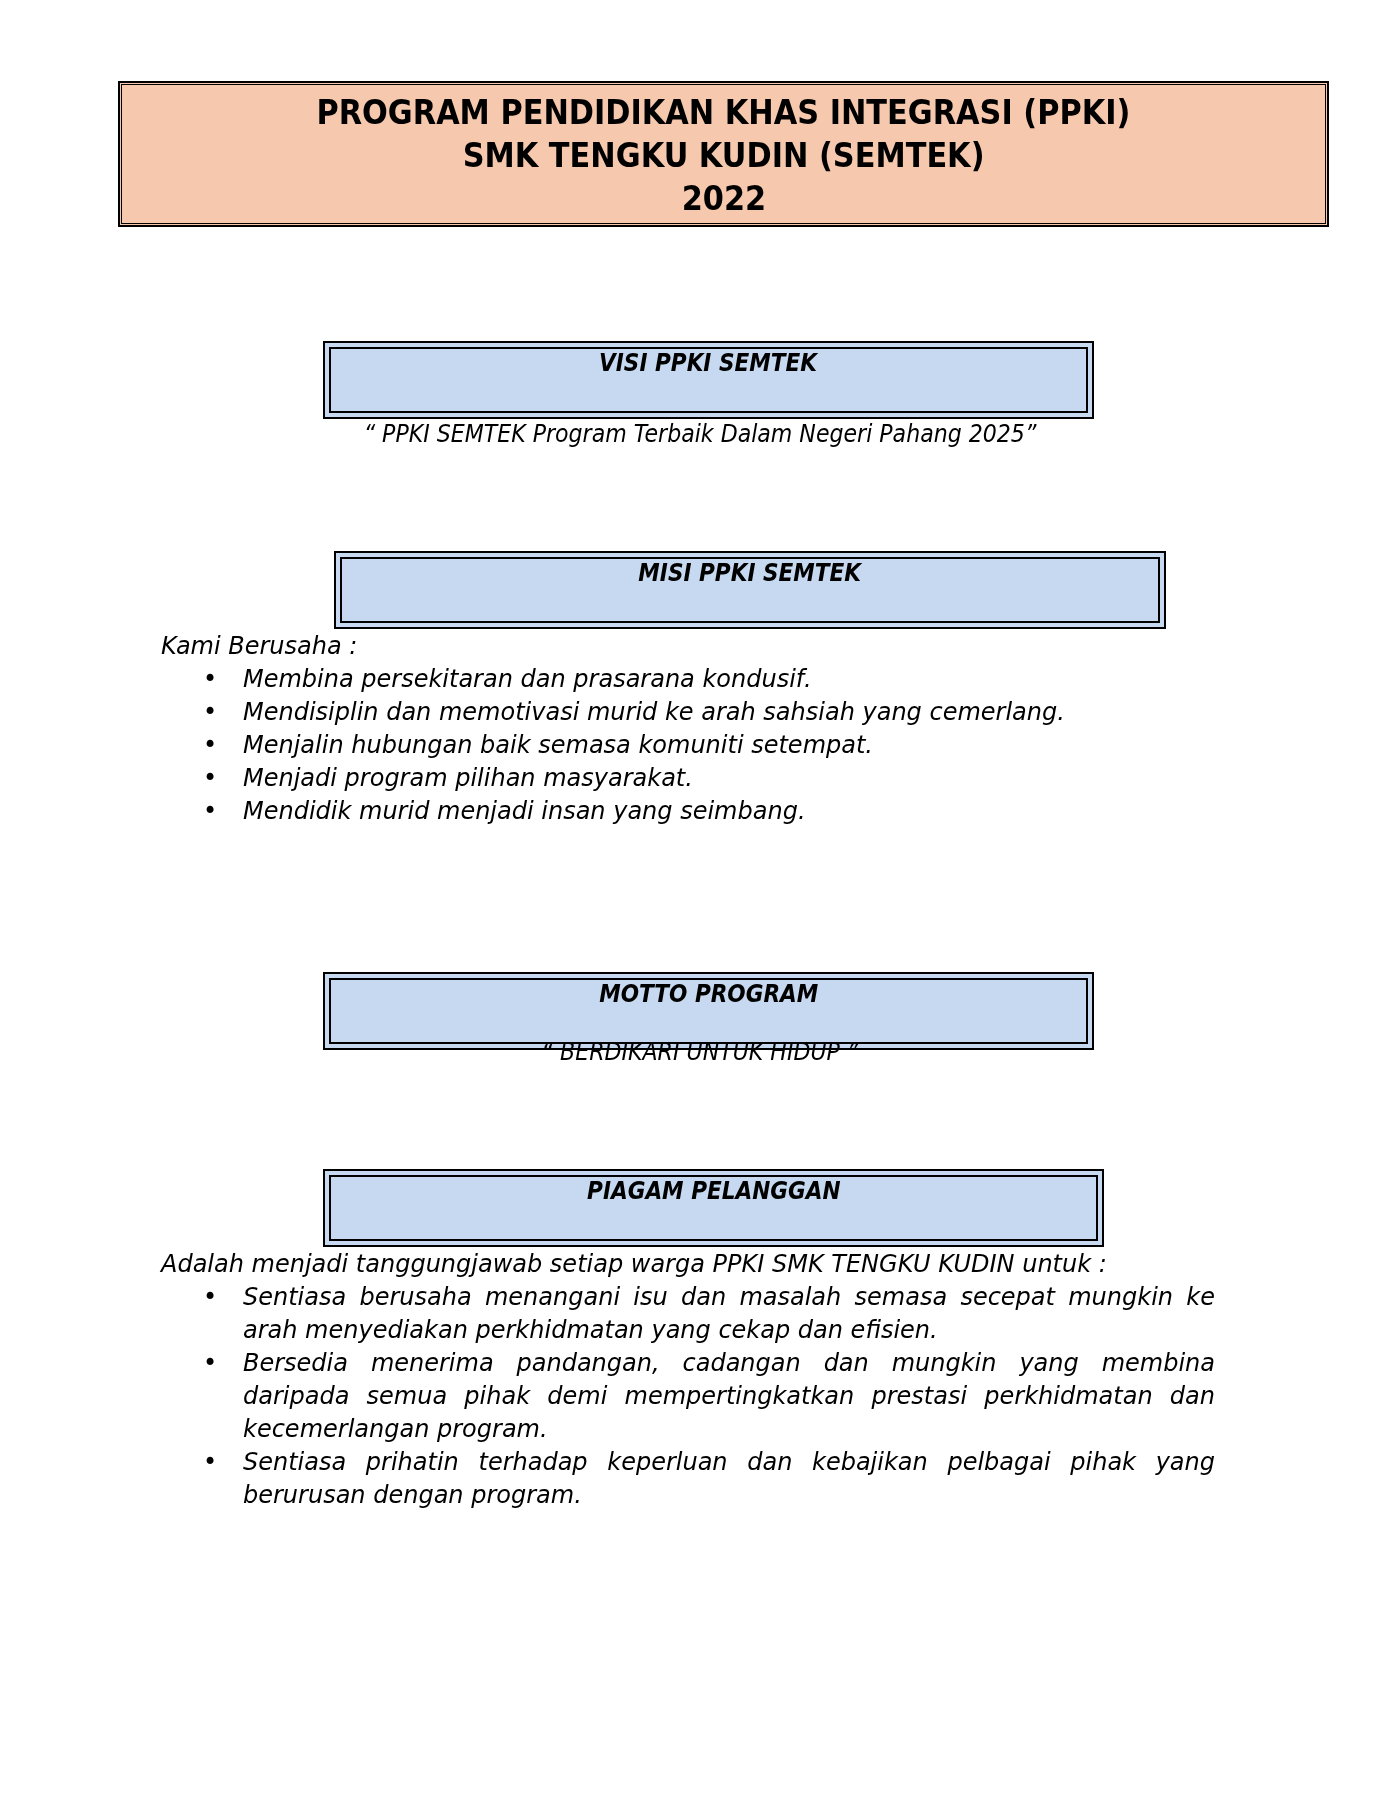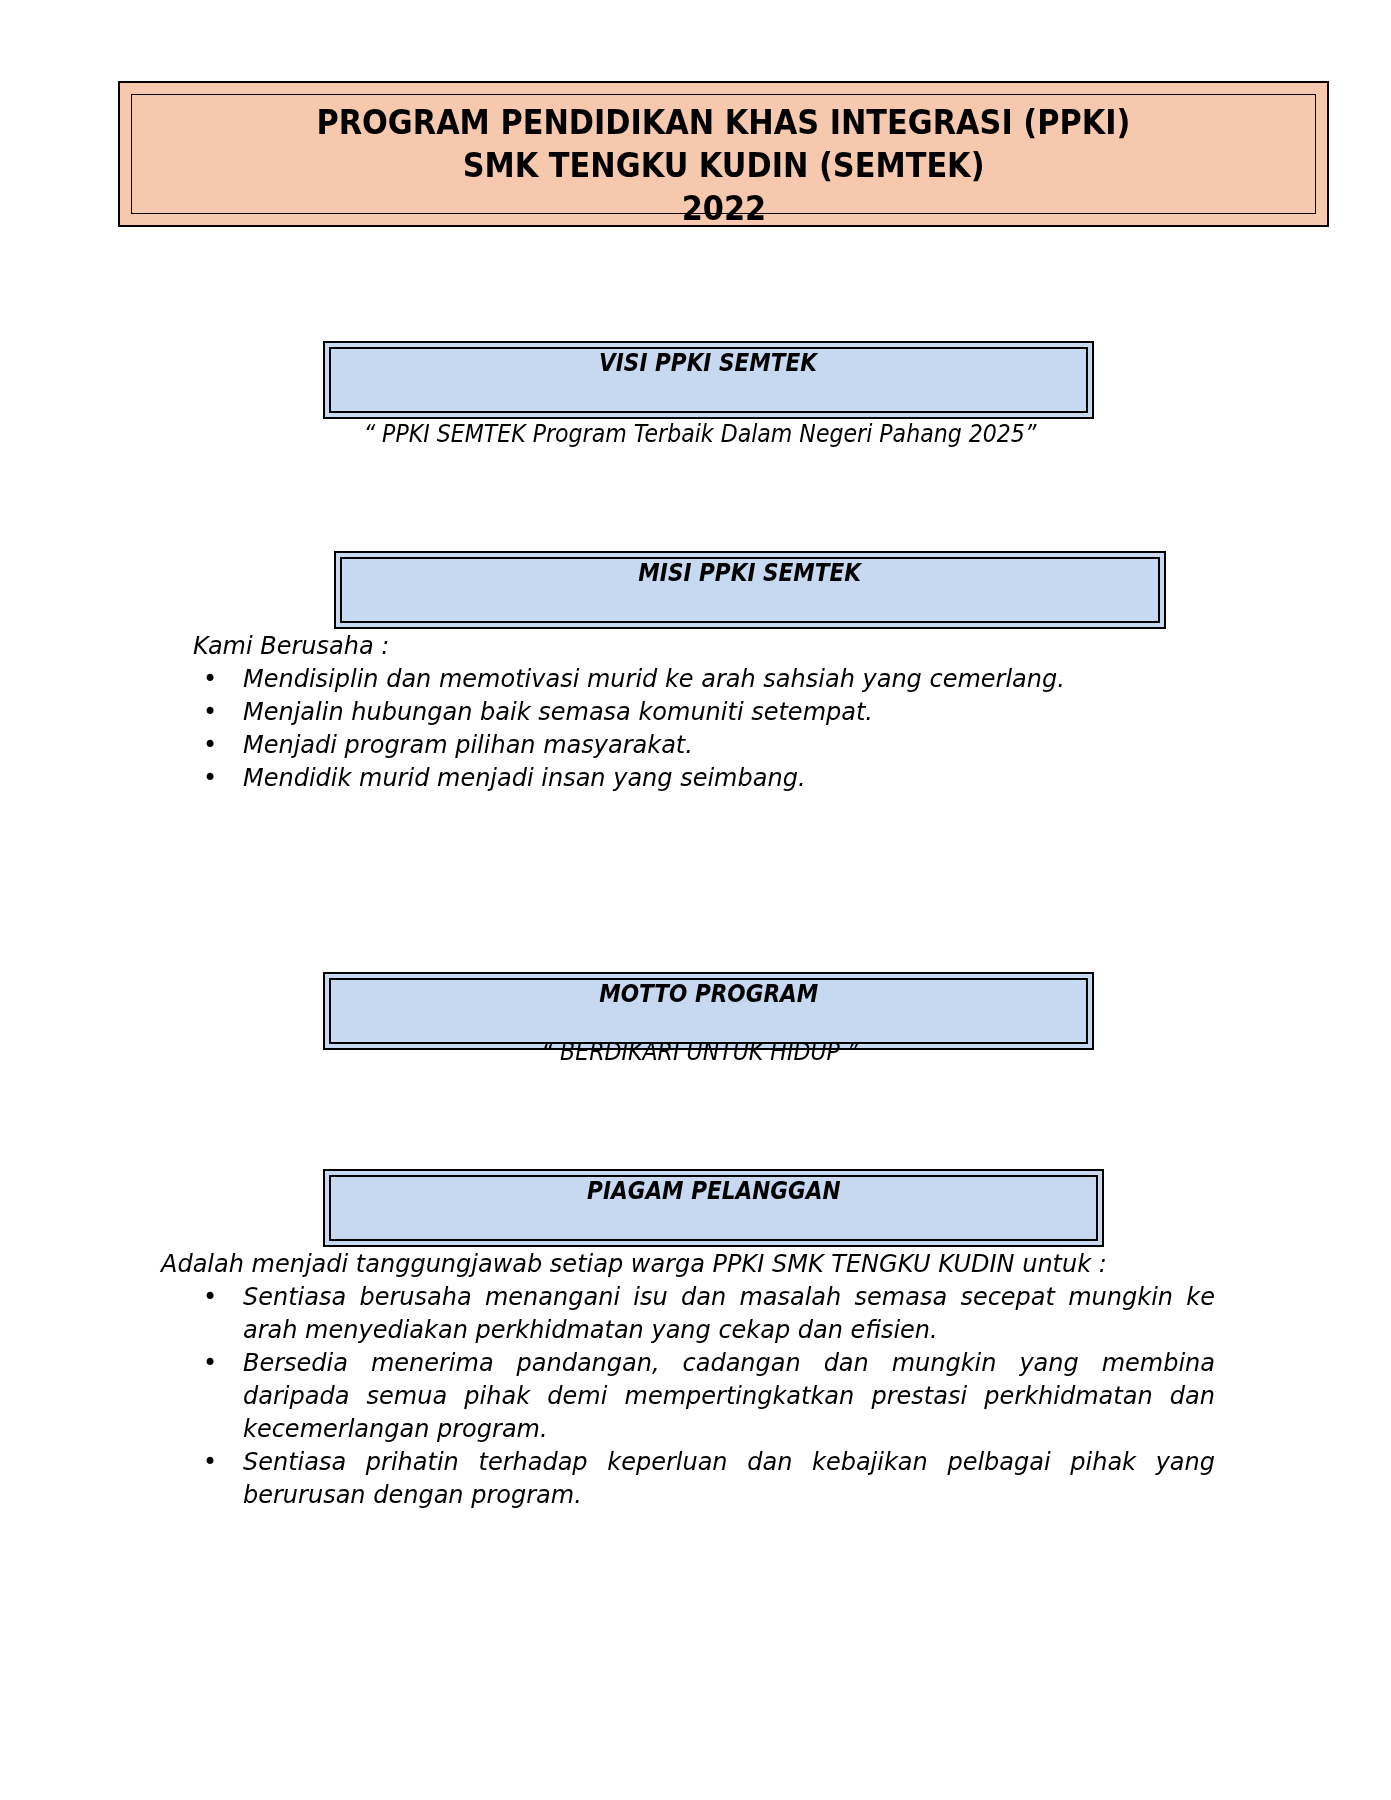--- a/index.html
+++ b/index.html
@@ -1,20 +1,20 @@
 <!DOCTYPE html>
 <html><head>
 <meta charset="utf-8">
 <style>
   html, body { margin:0; padding:0; background:#ffffff; }
   body { width:1391px; height:1800px; position:relative; overflow:hidden;
          font-family:"DejaVu Sans", sans-serif; color:#000; }
   .abs { position:absolute; }
   .title-box { left:118px; top:81px; width:1211px; height:146px; box-sizing:border-box;
-    border:2px solid #000; background:#f6c9ae; padding:11px; }
+    border:2px solid #000; background:#f6c9ae; padding:1px; }
   .title-inner { width:100%; height:100%; box-sizing:border-box; border:1px solid #000;
     display:flex; flex-direction:column; align-items:center; justify-content:flex-start; padding-top:6px; }
   .title-line { font-weight:bold; font-size:33px; line-height:43px; letter-spacing:0px; font-family:"DejaVu Sans", sans-serif; transform:scaleX(0.92); }
   .head-box { box-sizing:border-box; border:2px solid #000; background:#c6d9f0; padding:4px; height:78px; }
   .head-inner { width:100%; height:100%; box-sizing:border-box; border:2px solid #000; border-top-width:2px;
     display:flex; justify-content:center; padding-top:0; }
   .head-label { font-weight:bold; font-style:italic; font-size:24px; transform:scaleX(0.9); }
   .quote { font-style:italic; font-size:24px; text-align:center; transform:scaleX(0.92); }
   .para { font-style:italic; font-size:24px; line-height:33px; }
   ul.bl { margin:0; padding:0; list-style:none; }
@@ -38,22 +38,23 @@
     <span class="head-label">VISI PPKI SEMTEK</span>
   </div>
 </div>
 <div class="abs quote" style="left:250px; top:420px; width:900px;">“ PPKI SEMTEK Program Terbaik Dalam Negeri Pahang 2025”</div>
 
 <div class="abs head-box" style="left:334px; top:551px; width:832px;">
   <div class="head-inner">
     <span class="head-label">MISI PPKI SEMTEK</span>
   </div>
 </div>
-<div class="abs para" style="left:161px; top:630px;margin-left:32px;">Kami Berusaha :</div>
+<div class="abs para" style="left:161px; top:630px;">Kami Berusaha :</div>
 <ul class="abs bl" style="left:161px; top:663px; width:1060px;">
+  <li>Membina persekitaran dan prasarana kondusif.</li>
   <li>Mendisiplin dan memotivasi murid ke arah sahsiah yang cemerlang.</li>
   <li>Menjalin hubungan baik semasa komuniti setempat.</li>
   <li>Menjadi program pilihan masyarakat.</li>
   <li>Mendidik murid menjadi insan yang seimbang.</li>
 </ul>
 
 <div class="abs head-box" style="left:323px; top:960px; width:771px;margin-top:12px;">
   <div class="head-inner">
     <span class="head-label">MOTTO PROGRAM</span>
   </div>

